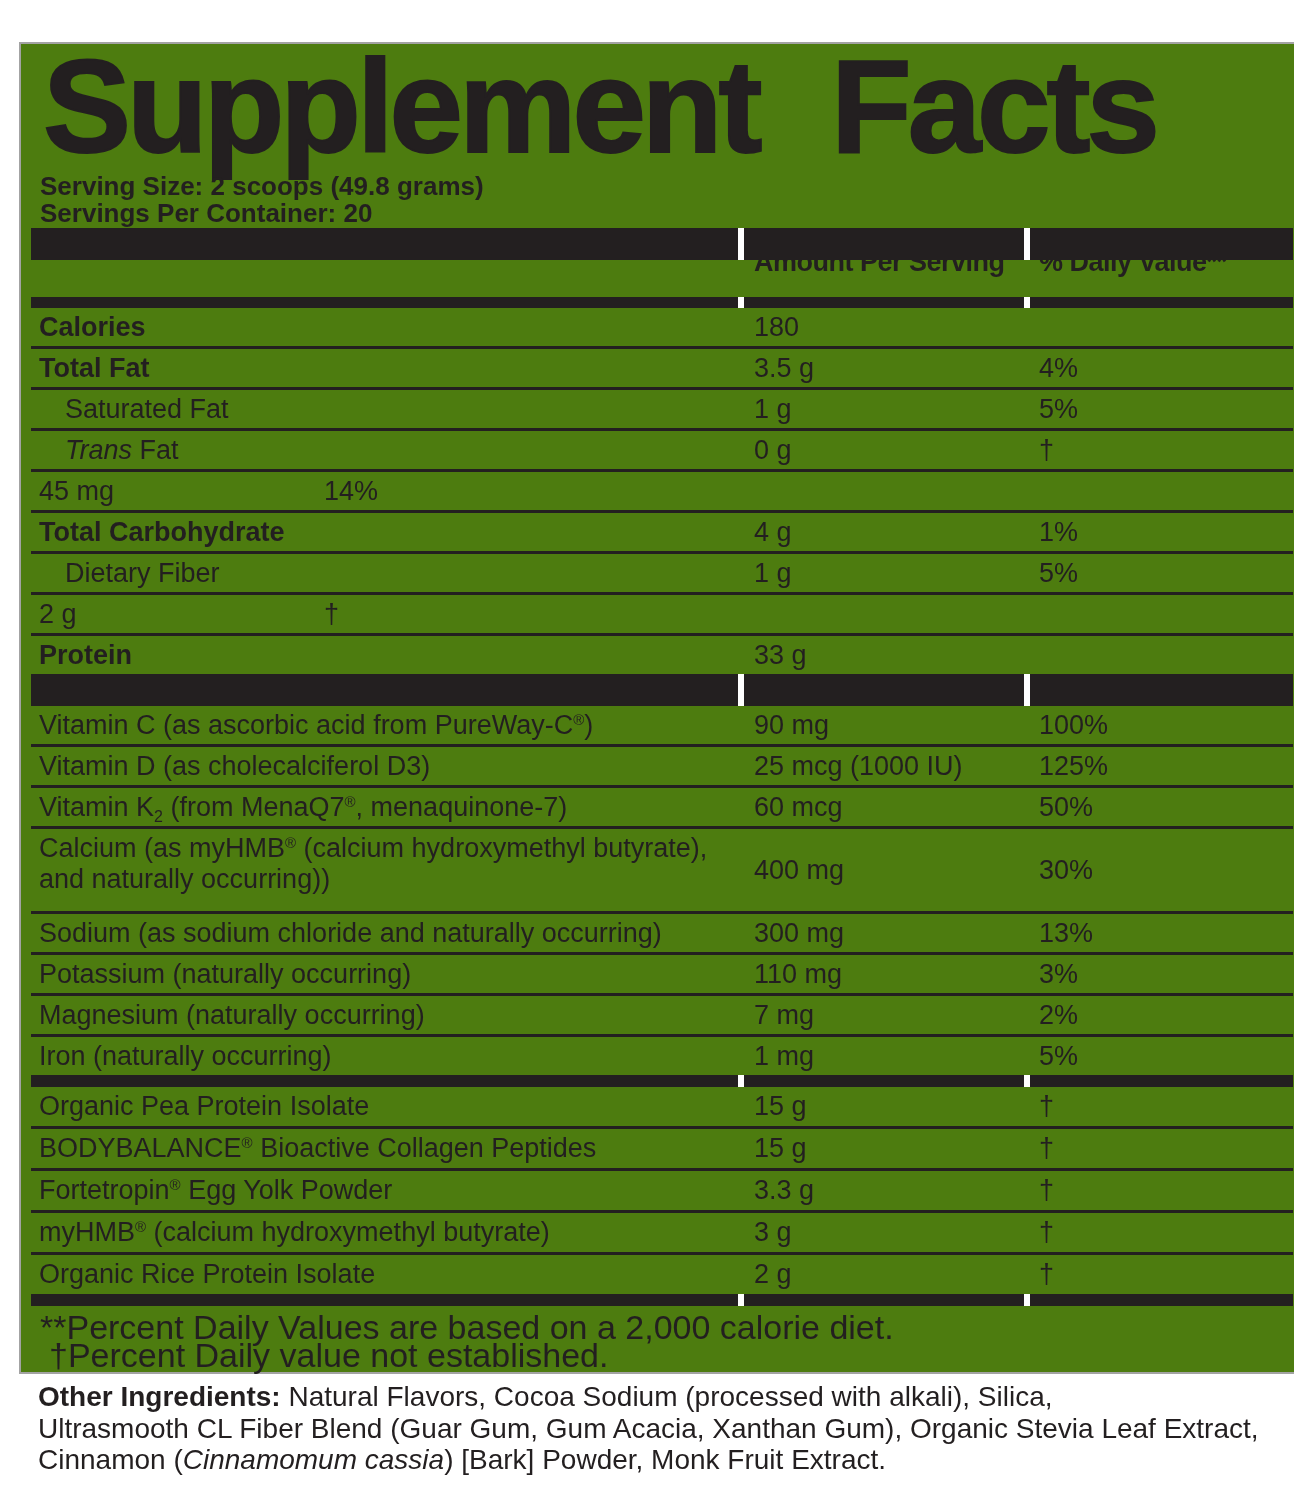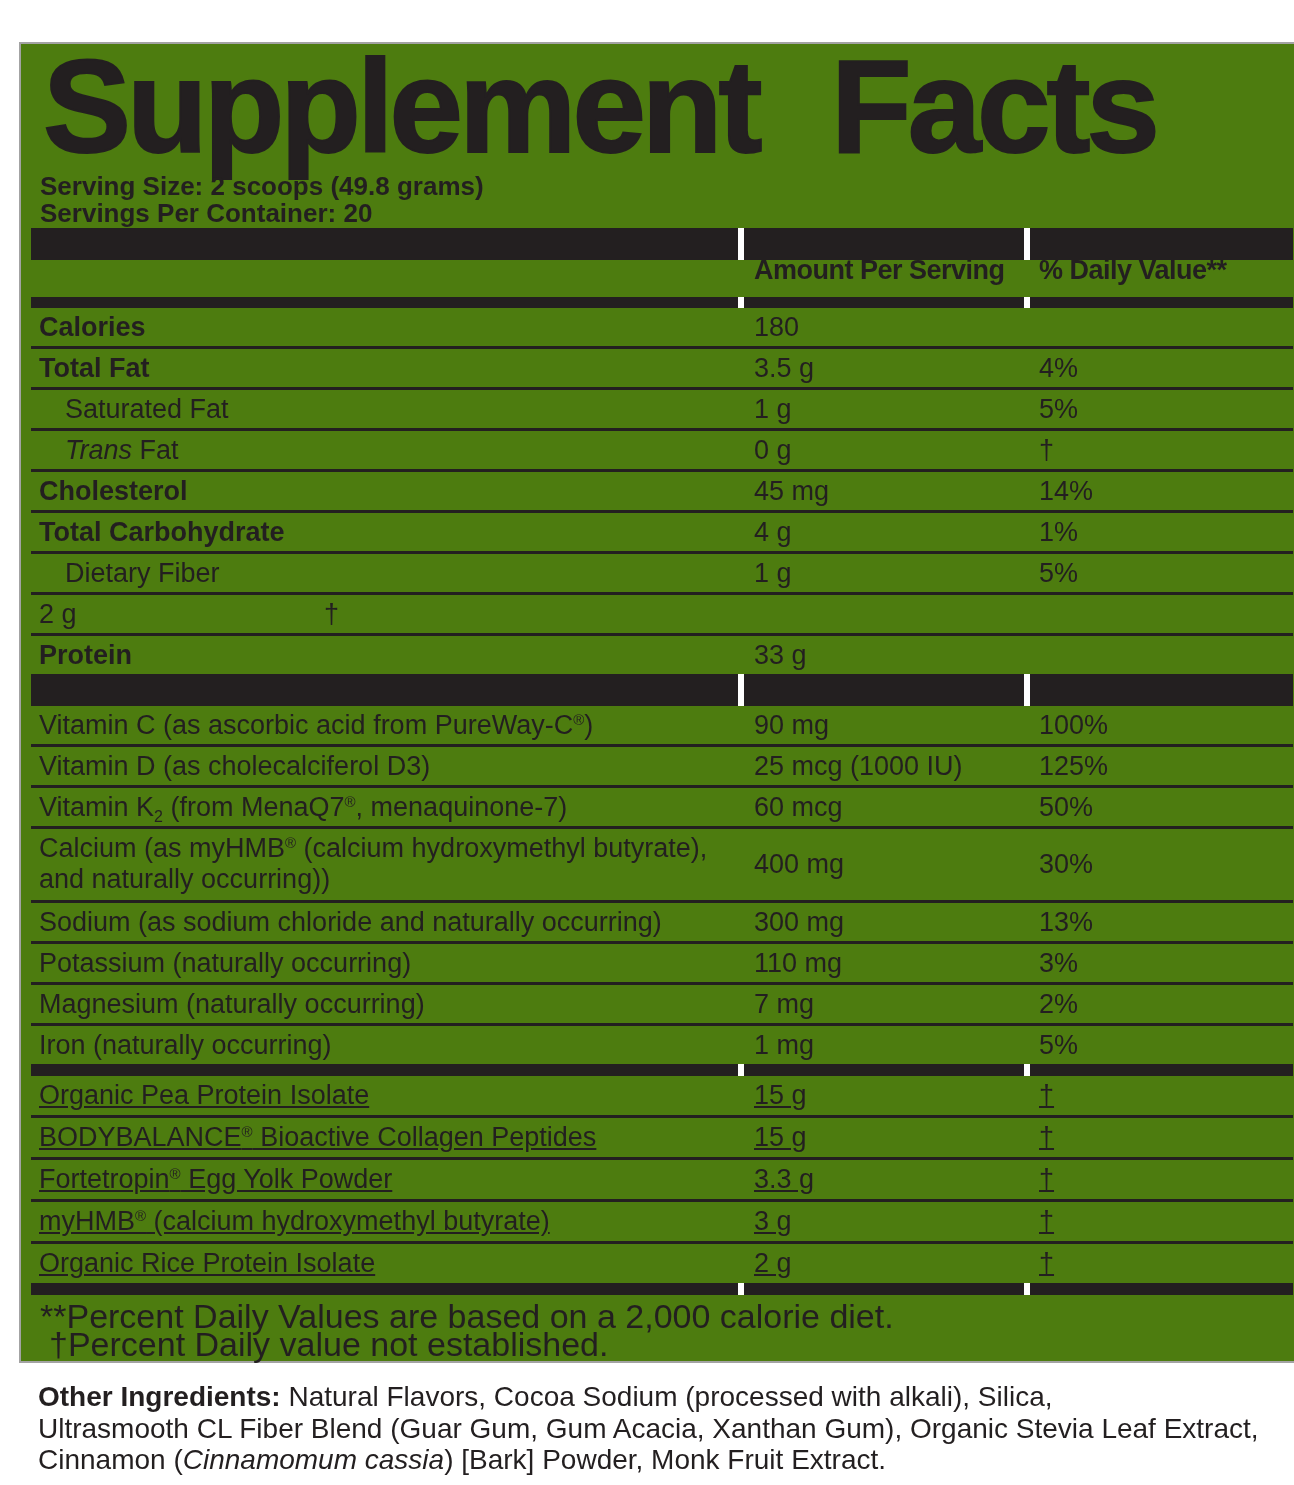--- a/index.html
+++ b/index.html
@@ -61,35 +61,35 @@
 
   .c-label { width: 715px; box-sizing: border-box; padding-left: 8px; }
   .c-amt   { width: 285px; box-sizing: border-box; padding-left: 8px; }
   .c-dv    { flex: 1;      box-sizing: border-box; padding-left: 8px; }
 
   .hdr-row {
     display: flex;
     box-sizing: border-box;
     height: 37px;
     align-items: flex-end;
-    padding-bottom: 11px;
+    padding-bottom: 19px;
     font-weight: bold;
     font-size: 27px;
     letter-spacing: -0.5px;
   }
   .rows .row {
     display: flex;
     align-items: center;
     min-height: 38px;
     font-size: 27px;
   }
   .rows .row + .row { border-top: 3px solid #231f20; }
-  .g3 .row { min-height: 39px; text-decoration: underline; }
+  .g3 .row { min-height: 39px; }
   .row-tall { min-height: 73px; }
-  .row-tall .c-label { line-height: 31px; padding-top: 4px; padding-bottom: 5px; }
+  .row-tall .c-label { line-height: 31px; padding-top: 4px; padding-bottom: 16px; }
   .c-label.b { font-weight: bold; }
   .c-label.ind { padding-left: 34px; }
 
   sup { font-size: 15px; line-height: 0; vertical-align: 9px; }
   sub { font-size: 16px; line-height: 0; vertical-align: -6px; }
   i { font-style: italic; }
   b { font-weight: bold; }
 
   .footnotes {
     box-sizing: border-box;
@@ -153,21 +153,20 @@
           <div class="c-label ind"><span>Saturated Fat</span></div>
           <div class="c-amt">1 g</div>
           <div class="c-dv">5%</div>
         </div>
         <div class="row">
           <div class="c-label ind"><i>Trans</i><span> Fat</span></div>
           <div class="c-amt">0 g</div>
           <div class="c-dv">†</div>
         </div>
         <div class="row">
-          <div class="c-label b"><span>Cholesterol</span></div>
           <div class="c-amt">45 mg</div>
           <div class="c-dv">14%</div>
         </div>
         <div class="row">
           <div class="c-label b"><span>Total Carbohydrate</span></div>
           <div class="c-amt">4 g</div>
           <div class="c-dv">1%</div>
         </div>
         <div class="row">
           <div class="c-label ind"><span>Dietary Fiber</span></div>

